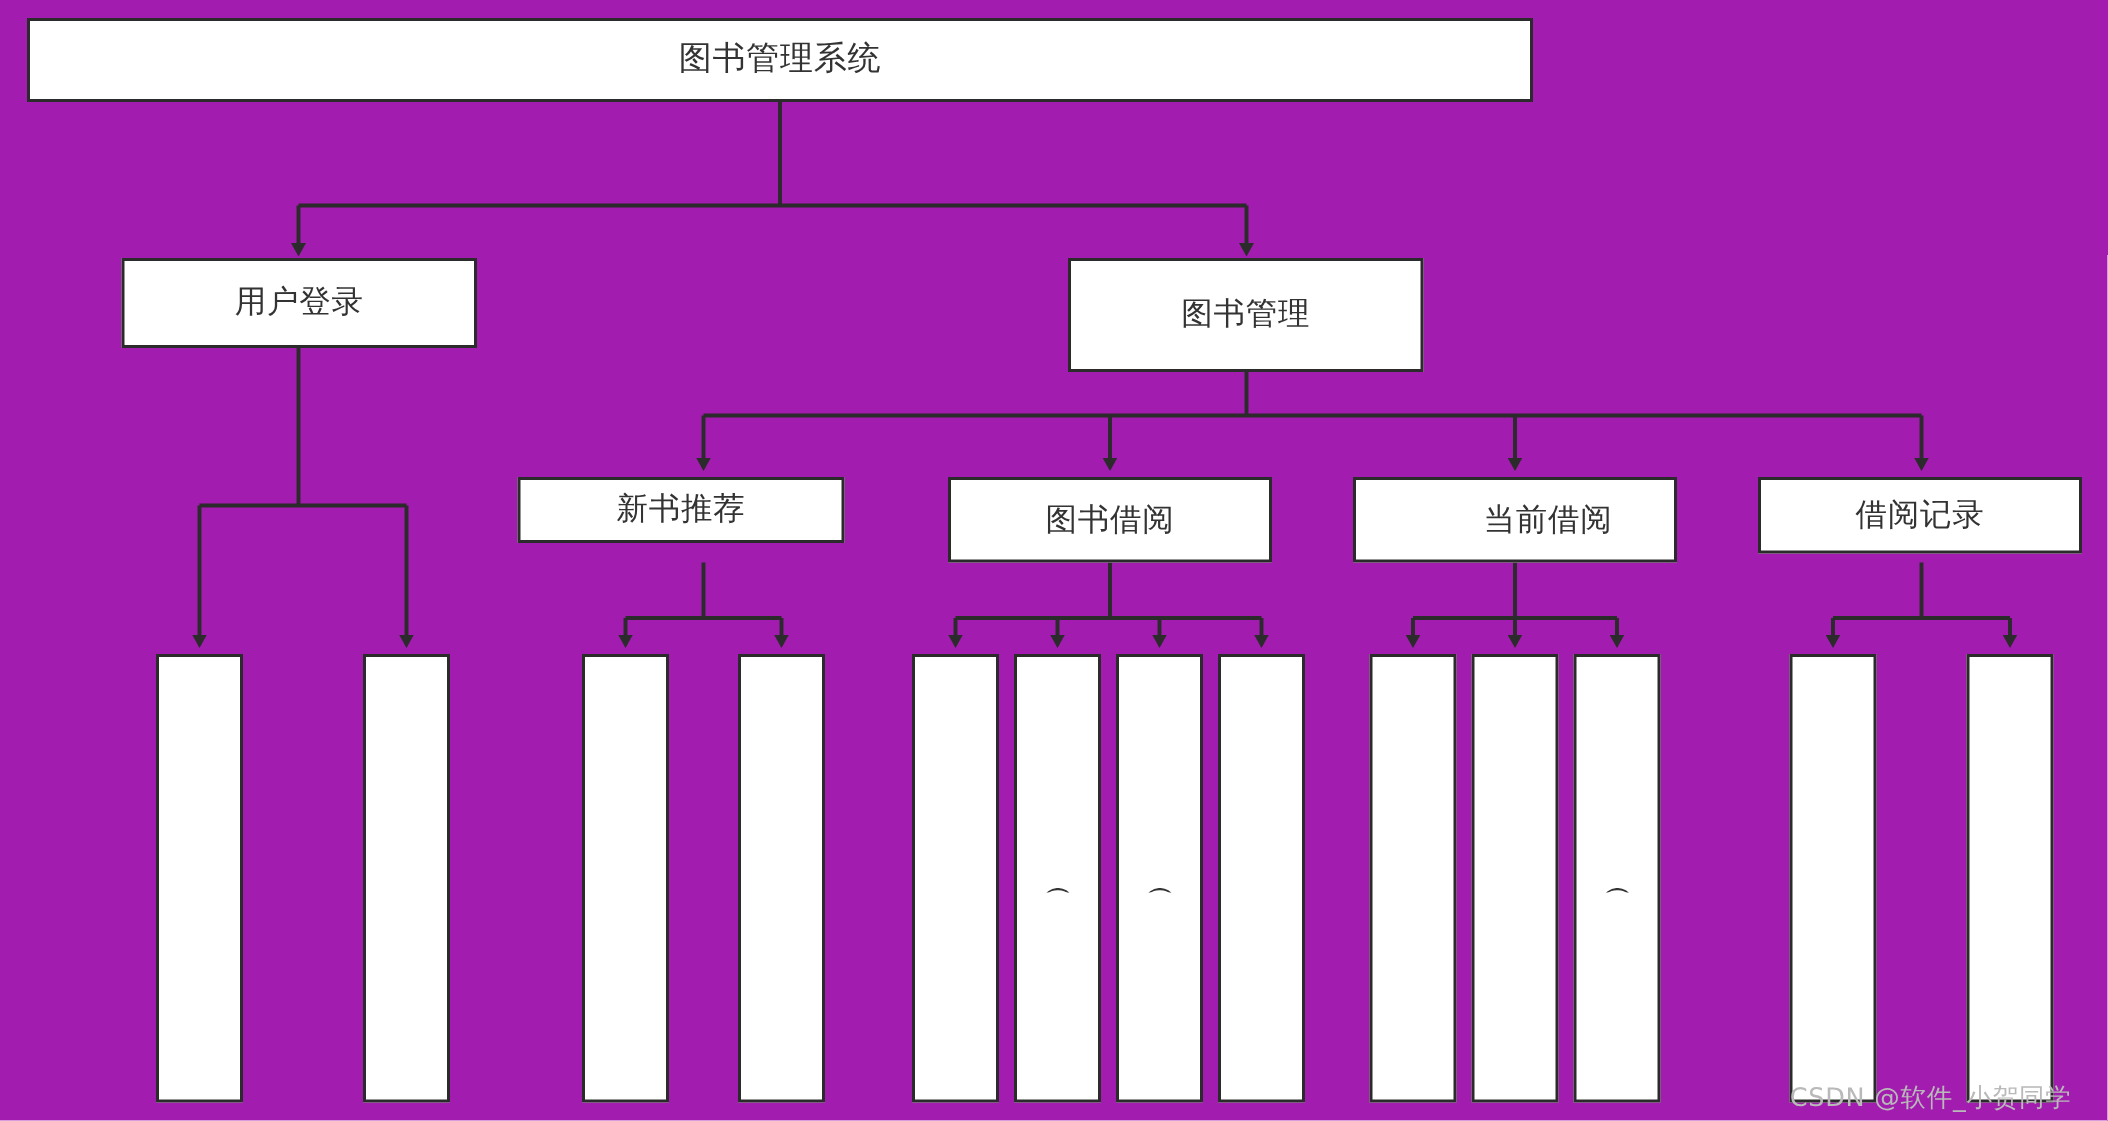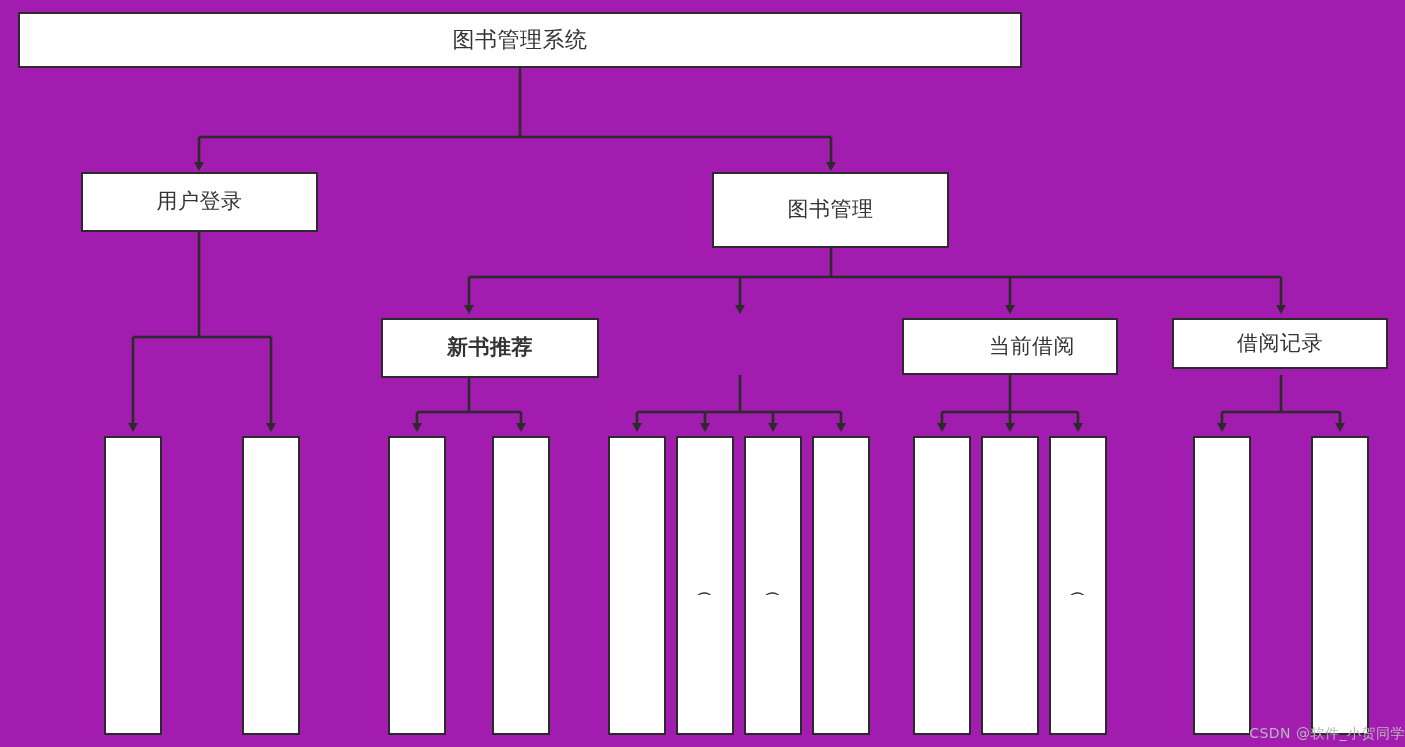--- a/index.html
+++ b/index.html
@@ -58,23 +58,23 @@
     writing-mode: vertical-rl;
     text-orientation: upright;
     font-size: 23px;
     line-height: 1.28;
     letter-spacing: 2px;
     max-height: 286px;
     overflow: hidden;
   }
   .watermark {
     position: absolute;
-    right: 0;
+    right: 24px;
     bottom: 4px;
-    font-size: 14px;
+    font-size: 17px;
     color: #b9b9b9;
     letter-spacing: 0.5px;
     white-space: nowrap;
   }
 </style>
 </head>
 <body>
 
 <div id="canvas">
 
@@ -132,22 +132,25 @@
     <span class="node-label">图书管理系统</span>
   </div>
 
   <div class="node horiz" style="left:81px; top:172px; width:237px; height:60px;">
     <span class="node-label">用户登录</span>
   </div>
   <div class="node horiz" style="left:712px; top:172px; width:237px; height:76px;">
     <span class="node-label">图书管理</span>
   </div>
 
-  <div class="node horiz" style="left:381px; top:318px; width:218px; height:60px;font-weight:bold;">
+  <div class="node horiz" style="left:345px; top:318px; width:218px; height:44px;">
     <span class="node-label">新书推荐</span>
+  </div>
+  <div class="node horiz" style="left:632px; top:318px; width:216px; height:57px;">
+    <span class="node-label">图书借阅</span>
   </div>
   <div class="node horiz" style="left:902px; top:318px; width:216px; height:57px;padding-left:44px;">
     <span class="node-label">当前借阅</span>
   </div>
   <div class="node horiz" style="left:1172px; top:318px; width:216px; height:51px;">
     <span class="node-label">借阅记录</span>
   </div>
 
   <div class="node vert" style="left:104px; top:436px; width:58px; height:299px;">
     <span class="node-label">用户登录</span>

